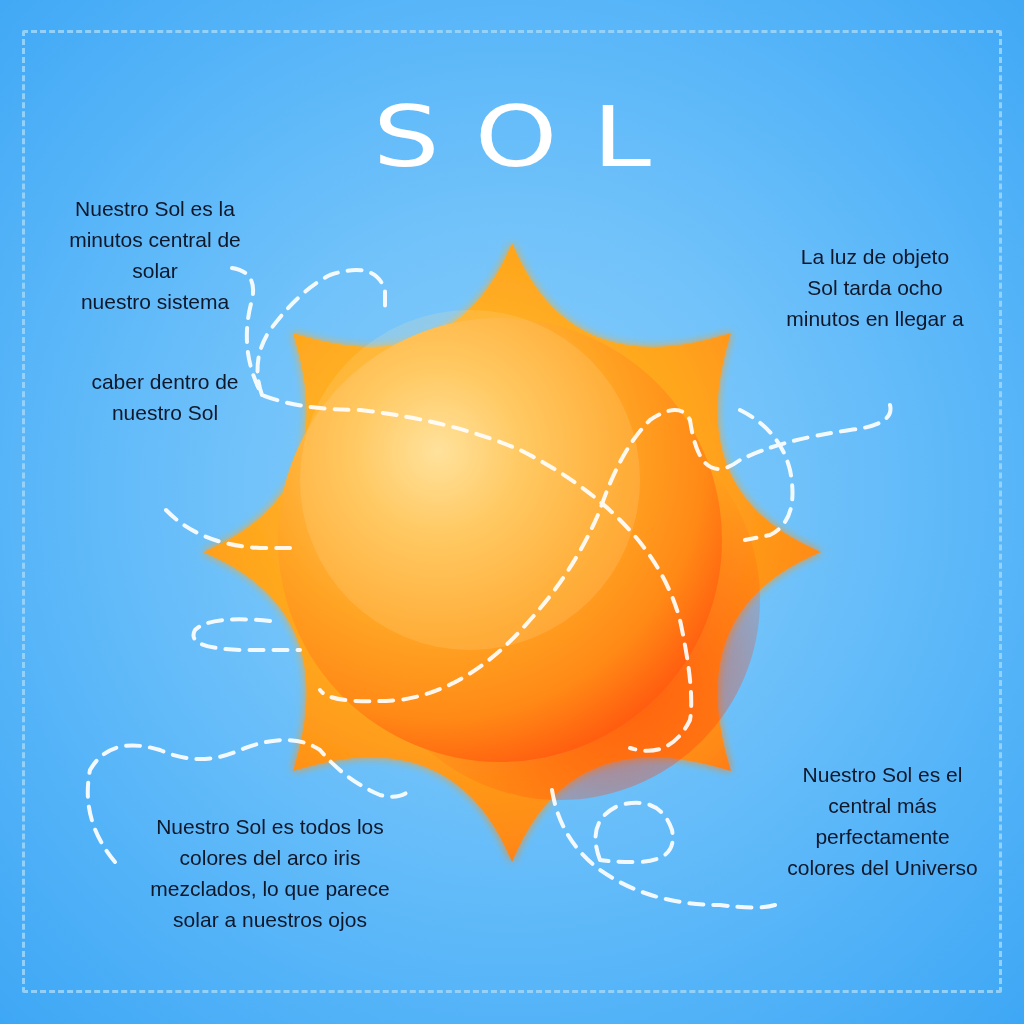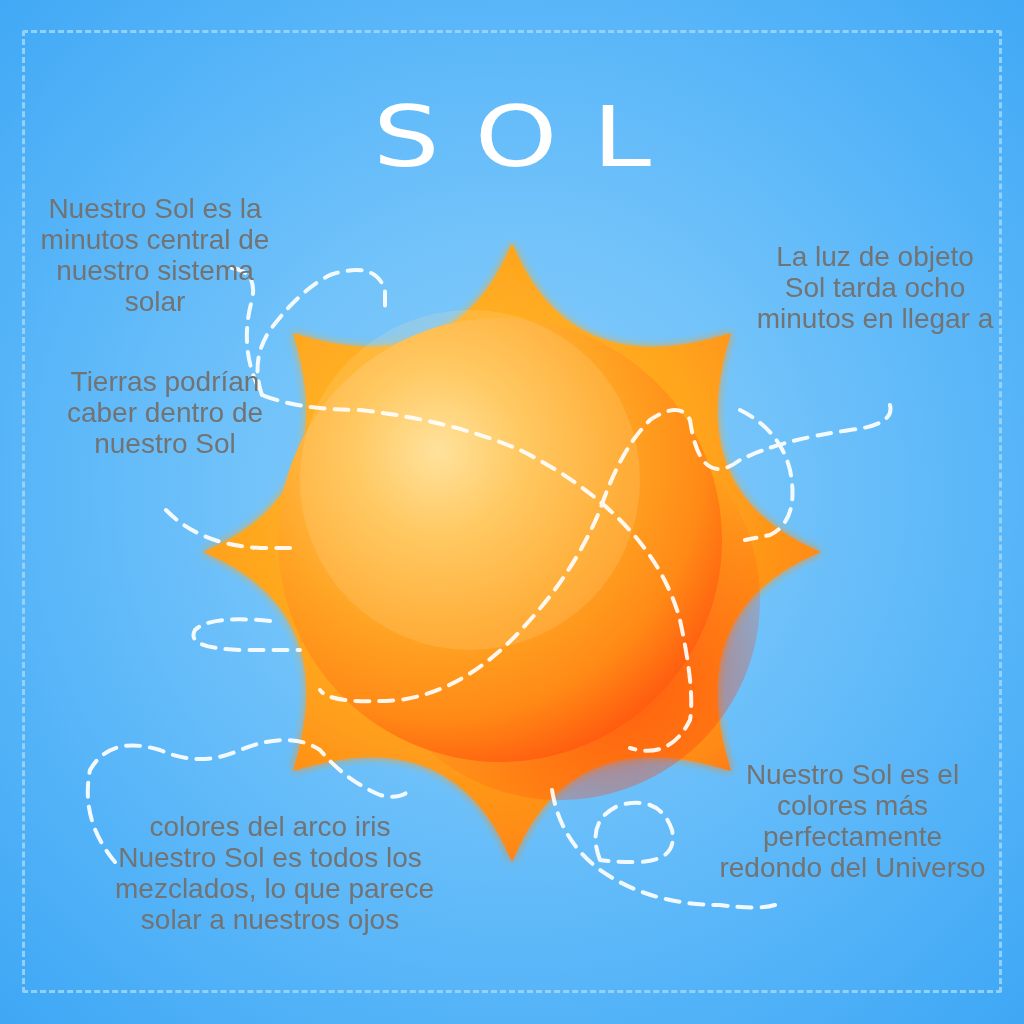--- a/index.html
+++ b/index.html
@@ -16,23 +16,23 @@
     }
     .title {
       position: absolute; left: 0; width: 1024px; top: 92px;
       text-align: center; color: #ffffff;
       font-family: "DejaVu Sans", sans-serif;
       font-size: 84px; font-weight: 400; letter-spacing: 28px;
       line-height: 90px; padding-left: 28px; box-sizing: border-box;
       transform: scaleX(1.25); transform-origin: center;
     }
     .fact {
-      position: absolute; color: #737373; text-align: center;
+      position: absolute; color: #0f172a; text-align: center;
       font-family: "Liberation Sans", sans-serif;
-      font-size: 28px; line-height: 31px;
+      font-size: 21px; line-height: 31px;
     }
     .fact span { display: block; white-space: nowrap; }
     #sun-svg { position: absolute; left: 0; top: 0; }
   </style>
 </head>
 <body>
 
 <div class="frame"></div>
 
 <div class="title">SOL</div>
@@ -95,41 +95,40 @@
     <path d="M115,862 Q80,820 90,770 Q110,735 160,750 Q200,768 240,750 Q290,730 320,750 Q345,780 380,795 Q400,800 410,790"></path>
 
     <path d="M552,790 Q560,840 600,870 Q650,905 720,905 Q760,910 775,905"></path>
     <path d="M600,860 Q585,820 620,805 Q660,795 672,830 Q678,860 640,862 Q610,862 600,860"></path>
   </g>
 </svg>
 
 <div class="fact" style="left:20px; top:193px; width:270px;">
   <span>Nuestro Sol es la</span>
   <span>minutos central de</span>
+  <span>solar</span>
   <span>nuestro sistema</span>
-  <span>solar</span>
 </div>
 
 <div class="fact" style="left:45px; top:366px; width:240px;">
-  <span>Tierras podrían</span>
   <span>caber dentro de</span>
   <span>nuestro Sol</span>
 </div>
 
 <div class="fact" style="left:745px; top:241px; width:260px;">
   <span>La luz de objeto</span>
   <span>Sol tarda ocho</span>
   <span>minutos en llegar a</span>
 </div>
 
 <div class="fact" style="left:115px; top:811px; width:310px;">
+  <span>Nuestro Sol es todos los</span>
   <span>colores del arco iris</span>
-  <span>Nuestro Sol es todos los</span>
   <span>mezclados, lo que parece</span>
   <span>solar a nuestros ojos</span>
 </div>
 
-<div class="fact" style="left:715px; top:759px; width:275px;">
+<div class="fact" style="left:745px; top:759px; width:275px;">
   <span>Nuestro Sol es el</span>
-  <span>colores más</span>
+  <span>central más</span>
   <span>perfectamente</span>
-  <span>redondo del Universo</span>
+  <span>colores del Universo</span>
 </div>
 
 </body></html>

